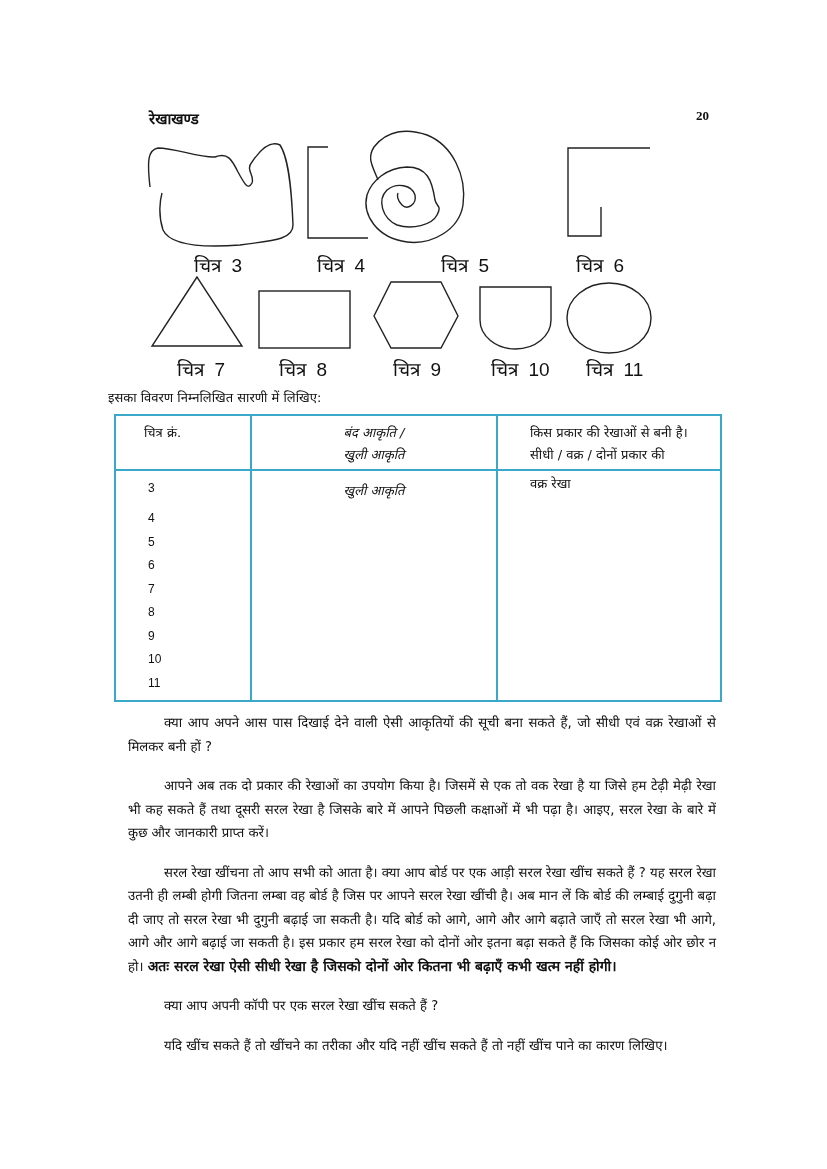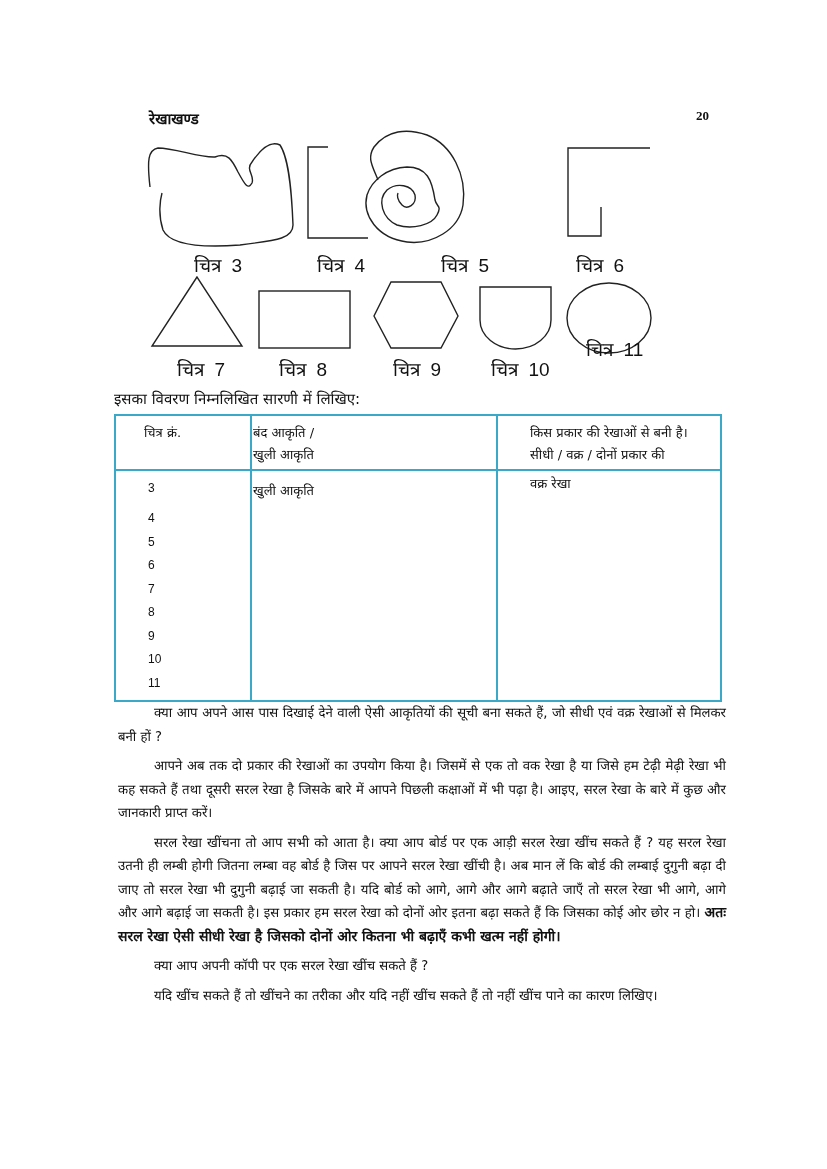--- a/index.html
+++ b/index.html
@@ -5,34 +5,34 @@
   html, body { margin:0; padding:0; background:#ffffff; }
   body { width:827px; height:1169px; position:relative; overflow:hidden;
          font-family:"DejaVu Sans", sans-serif; color:#111; }
   .abs { position:absolute; }
   .header-title { left:113px; top:108px; font-size:15px; font-weight:bold;margin-left:36px; }
   .page-number { left:696px; top:108px; font-size:13px; font-weight:bold;
                  font-family:"Liberation Serif", serif; }
   .fig-label { font-size:19px; position:absolute; white-space:nowrap; }
   .fig-label .num { font-family:"Liberation Sans", sans-serif; margin-left:10px; }
   svg.shapes { position:absolute; left:0; top:0; }
-  .instr { left:114px; top:388px; font-size:15px; }
+  .instr { left:108px; top:388px; font-size:13px; }
   table.desc { position:absolute; left:114px; top:414px; width:608px; height:275px;
                border-collapse:collapse; border:2px solid #3aa8c9; font-size:13px; }
   table.desc td, table.desc th { border:2px solid #3aa8c9; vertical-align:top; font-weight:normal; }
   table.desc th { height:46px; padding-top:6px; line-height:22px;margin-top:9px; }
   .col1 { width:101px; text-align:left; padding-left:28px; }
-  .col2 { width:242px; text-align:left; }
+  .col2 { width:242px; text-align:center;font-style:italic; }
   .col3 { text-align:left; padding-left:32px; }
   .numlist { font-family:"Liberation Sans", sans-serif; font-size:12px; }
   .numlist div { height:23.5px; }
   .numlist div.first { height:30px; padding-top:9px; }
   .body-text { position:absolute; left:112px; width:620px; font-size:13.2px;
                line-height:23.5px; text-align:justify; }
-  .body-text p { margin:6px; text-indent:36px; }
+  .body-text p { margin:16px; text-indent:36px; }
   .bold { font-weight:bold; font-size:14px; }
 </style>
 </head>
 <body>
 
 <div class="abs header-title">रेखाखण्ड</div>
 <div class="abs page-number">20</div>
 
 <svg class="shapes" width="827" height="380">
   <g fill="none" stroke="#222" stroke-width="1.4">
@@ -50,21 +50,21 @@
 
 <div class="fig-label" style="left:194px; top:252px;"><span>चित्र</span><span class="num">3</span></div>
 <div class="fig-label" style="left:317px; top:252px;"><span>चित्र</span><span class="num">4</span></div>
 <div class="fig-label" style="left:441px; top:252px;"><span>चित्र</span><span class="num">5</span></div>
 <div class="fig-label" style="left:576px; top:252px;"><span>चित्र</span><span class="num">6</span></div>
 
 <div class="fig-label" style="left:177px; top:356px;"><span>चित्र</span><span class="num">7</span></div>
 <div class="fig-label" style="left:279px; top:356px;"><span>चित्र</span><span class="num">8</span></div>
 <div class="fig-label" style="left:393px; top:356px;"><span>चित्र</span><span class="num">9</span></div>
 <div class="fig-label" style="left:491px; top:356px;"><span>चित्र</span><span class="num">10</span></div>
-<div class="fig-label" style="left:586px; top:336px;"><span>चित्र</span><span class="num">11</span></div>
+<div class="fig-label" style="left:586px; top:356px;"><span>चित्र</span><span class="num">11</span></div>
 
 <div class="abs instr">इसका विवरण निम्नलिखित सारणी में लिखिए:</div>
 
 <table class="desc">
   <tbody>
       <tr>
     <th class="col1">चित्र क्रं.</th>
     <th class="col2">
       <div>बंद आकृति /</div>
       <div>खुली आकृति</div>

